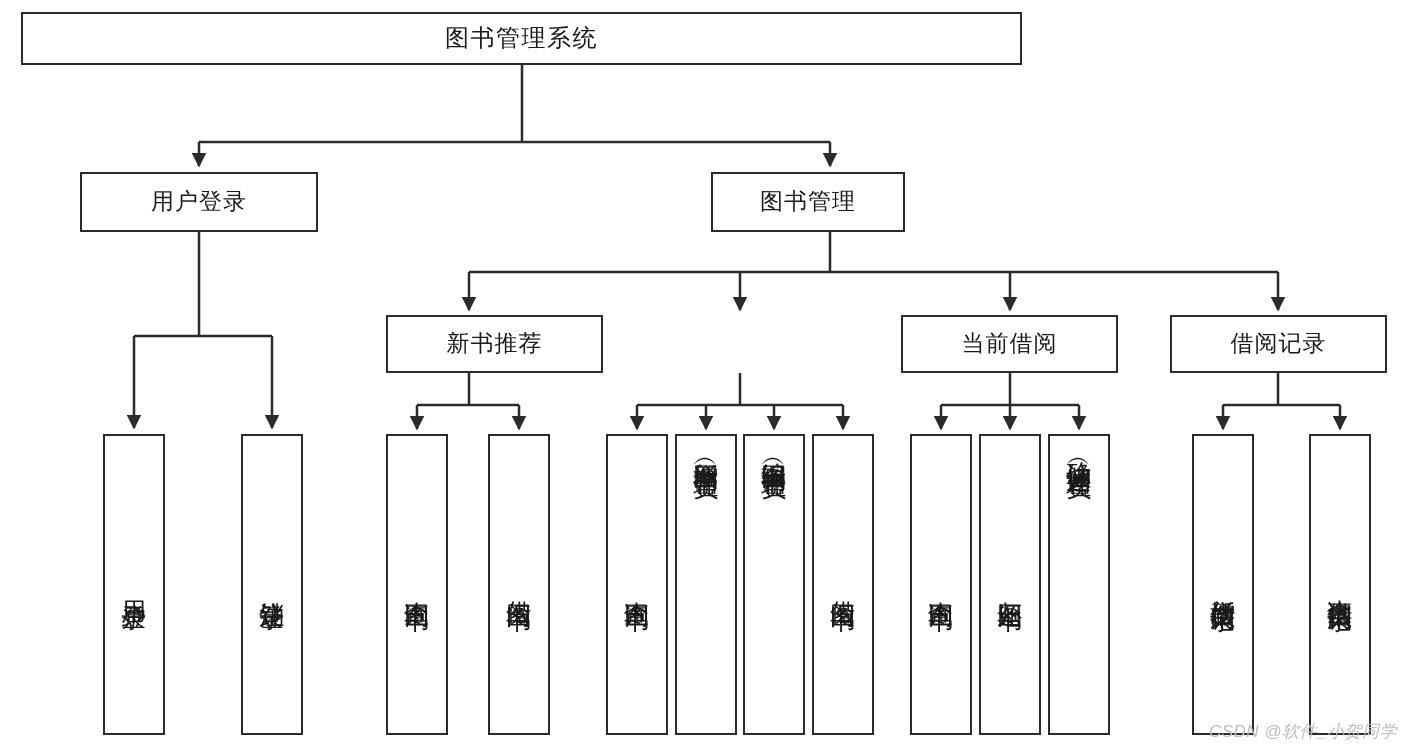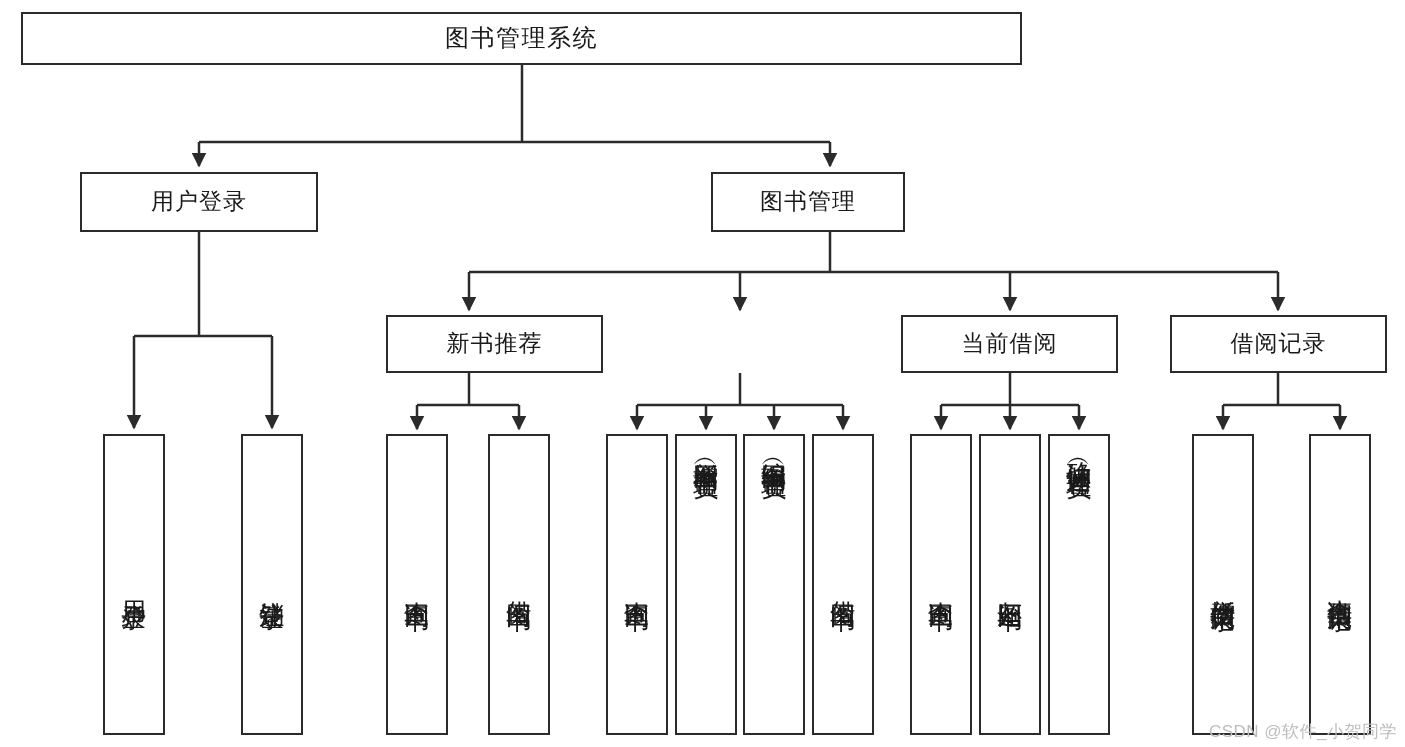--- a/index.html
+++ b/index.html
@@ -71,20 +71,21 @@
   }
   .watermark {
     position: absolute;
     right: 8px;
     bottom: 4px;
     font-size: 17px;
     color: #bdbdbd;
     letter-spacing: 0.5px;
     z-index: 3;
     white-space: nowrap;
+    font-style: italic;
   }
 </style>
 </head>
 <body>
 
 <div id="diagram">
 
   <svg id="edges" viewBox="0 0 1405 747" width="1405" height="747" xmlns="http://www.w3.org/2000/svg">
     <defs>
       <marker id="arrow" viewBox="0 0 10 10" refX="9" refY="5" markerWidth="6" markerHeight="6" orient="auto-start-reverse">

